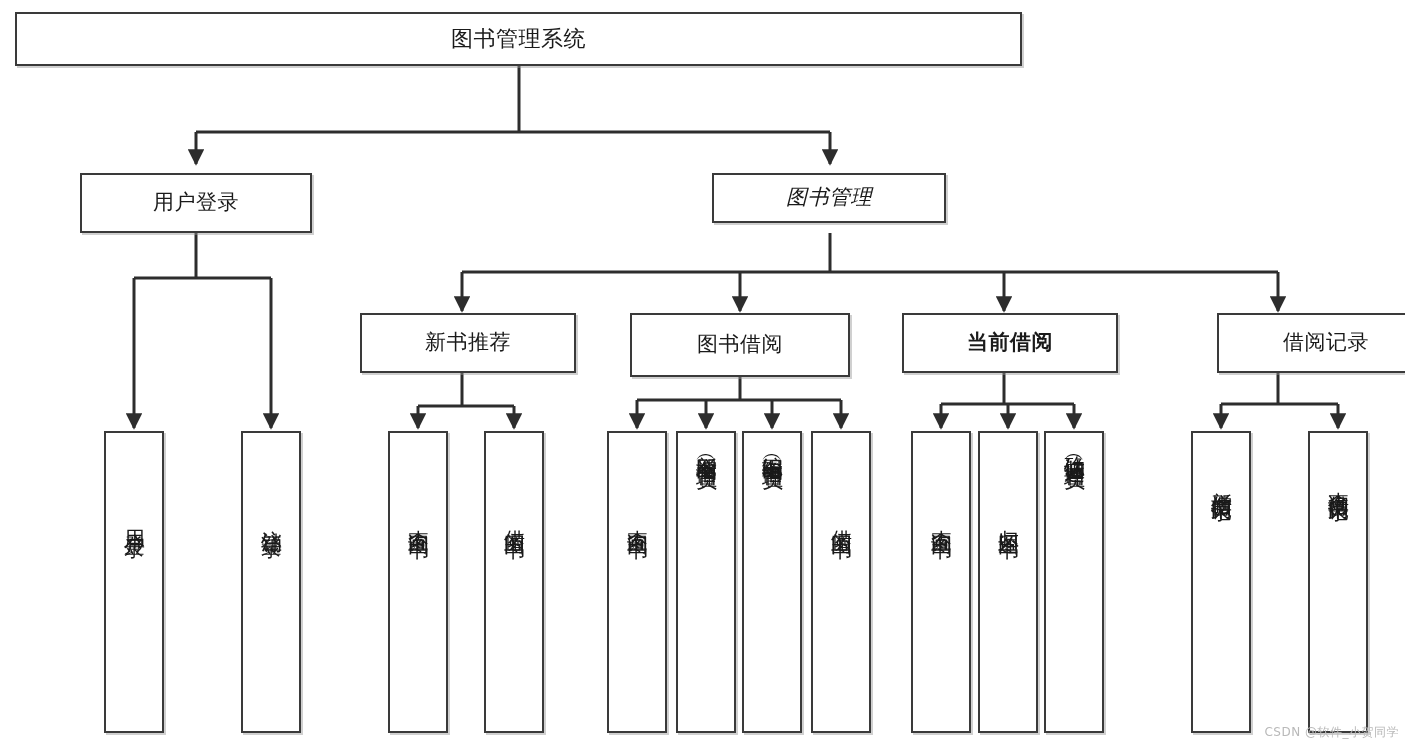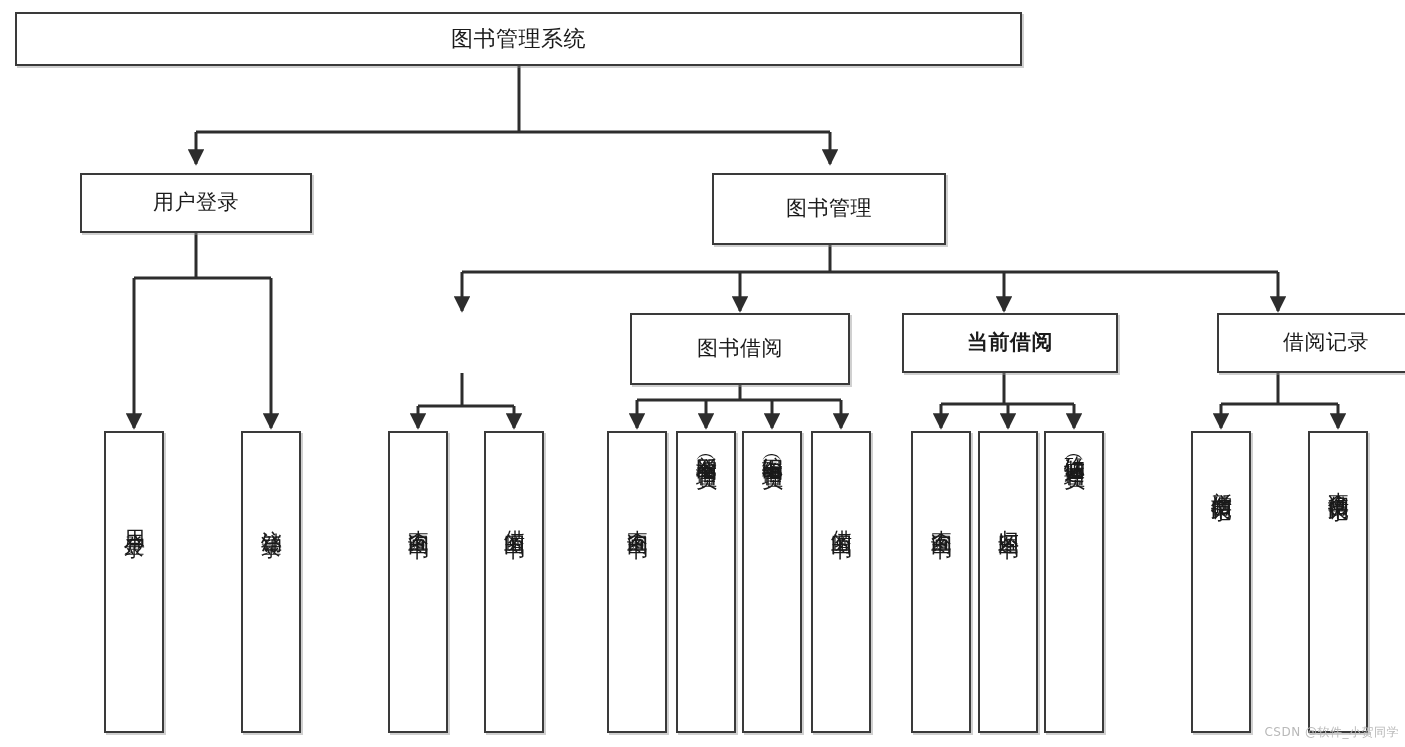--- a/index.html
+++ b/index.html
@@ -134,26 +134,29 @@
   </svg>
 
   <div class="node horiz root" style="left:15px; top:12px; width:1007px; height:54px;">
     <span class="label">图书管理系统</span>
   </div>
 
   <div class="node horiz" style="left:80px; top:173px; width:232px; height:60px;">
     <span class="label">用户登录</span>
   </div>
 
-  <div class="node horiz" style="left:712px; top:173px; width:234px; height:72px;">
+  <div class="node horiz" style="left:712px; top:173px; width:234px; height:50px;font-style:italic;">
     <span class="label">图书管理</span>
   </div>
 
-
-  <div class="node horiz" style="left:630px; top:313px; width:220px; height:72px;">
+  <div class="node horiz" style="left:360px; top:313px; width:216px; height:60px;">
+    <span class="label">新书推荐</span>
+  </div>
+
+  <div class="node horiz" style="left:630px; top:313px; width:220px; height:64px;">
     <span class="label">图书借阅</span>
   </div>
 
   <div class="node horiz" style="left:902px; top:313px; width:216px; height:60px;font-weight:bold;">
     <span class="label">当前借阅</span>
   </div>
 
   <div class="node horiz" style="left:1170px; top:313px; width:218px; height:60px;margin-left:47px;">
     <span class="label">借阅记录</span>
   </div>

